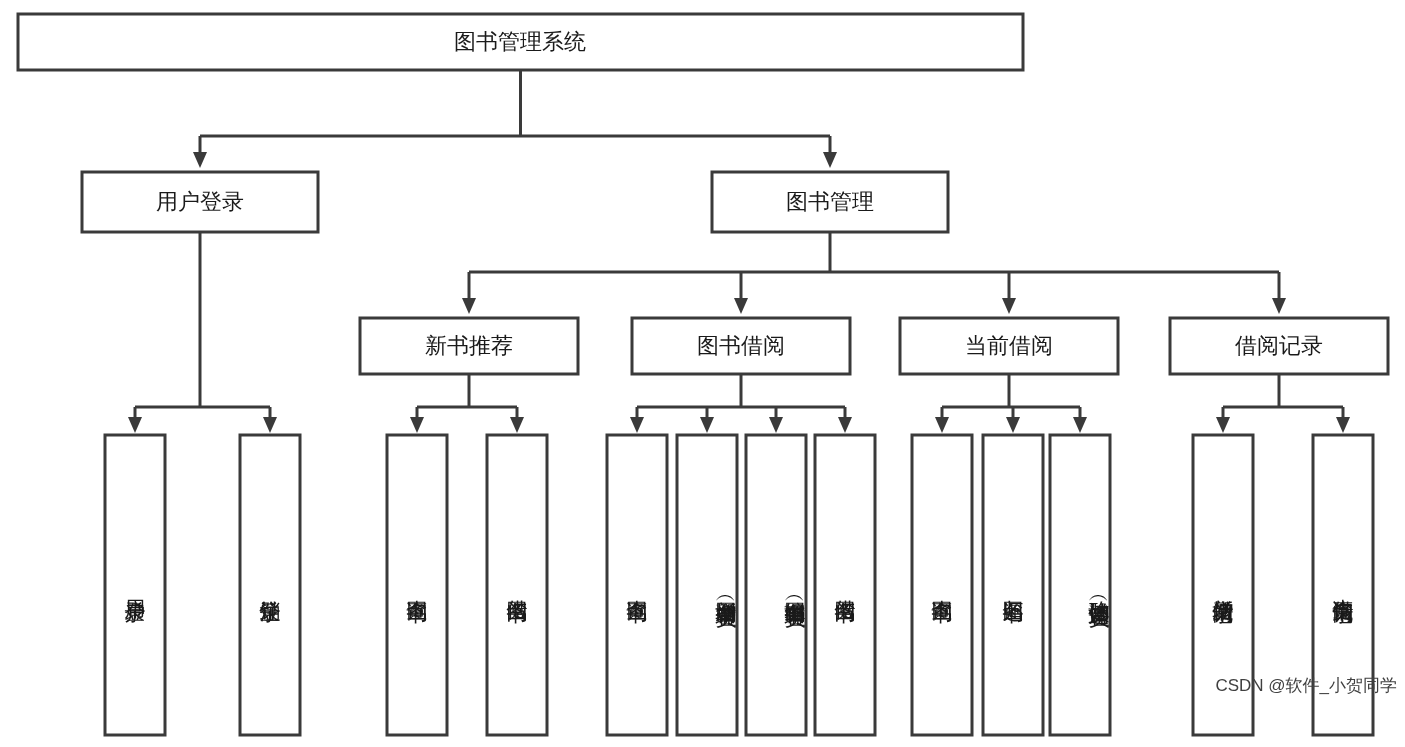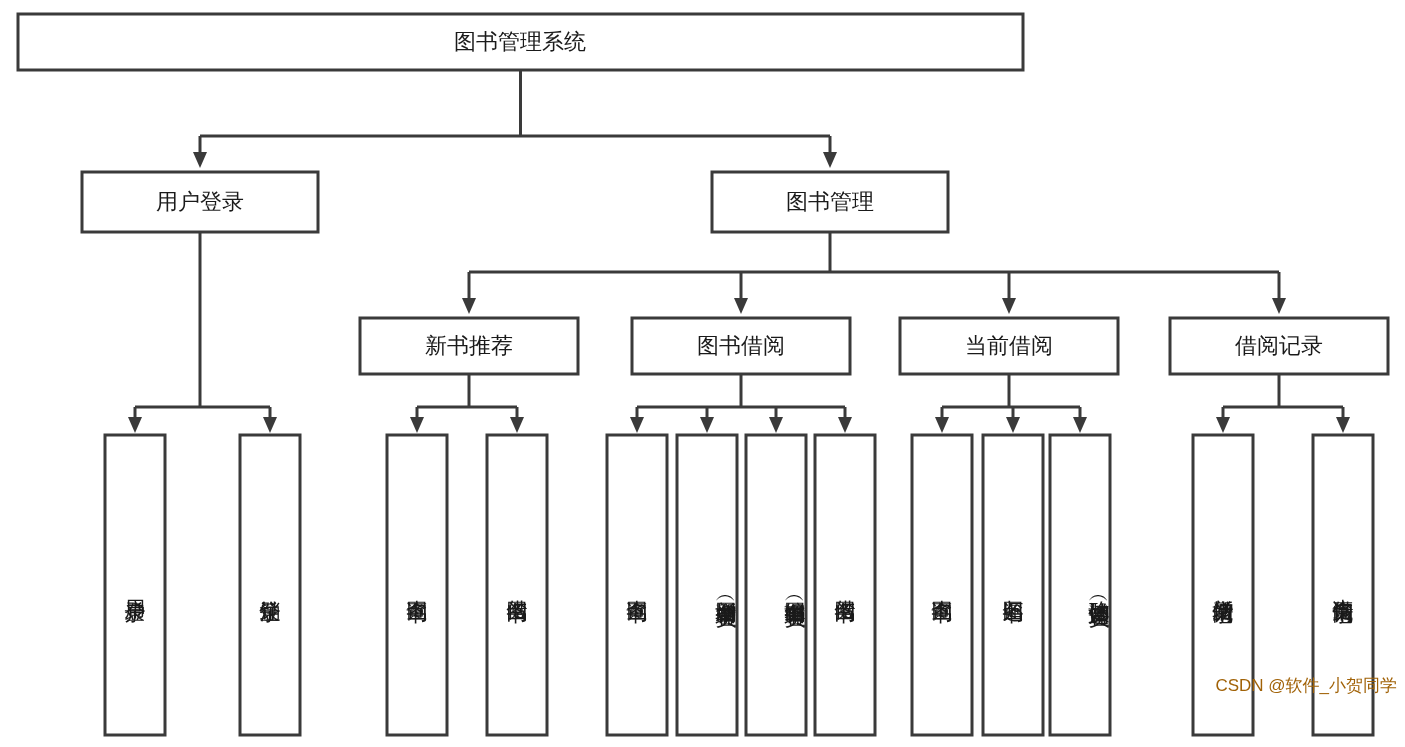--- a/index.html
+++ b/index.html
@@ -57,21 +57,21 @@
     text-orientation: upright;
     white-space: nowrap;
     letter-spacing: 1px;
   }
   .watermark {
     position: absolute;
     right: 8px;
     bottom: 6px;
     font-family: "Liberation Sans", "DejaVu Sans", sans-serif;
     font-size: 17px;
-    color: #a16207;
+    color: #404040;
     white-space: nowrap;
     pointer-events: none;
   }
 </style>
 </head>
 <body>
 
 <div id="diagram-root">
 
   <svg class="canvas" viewBox="0 0 1405 747">

